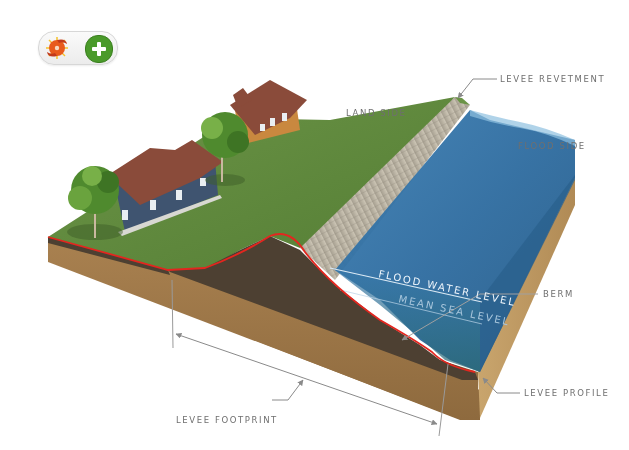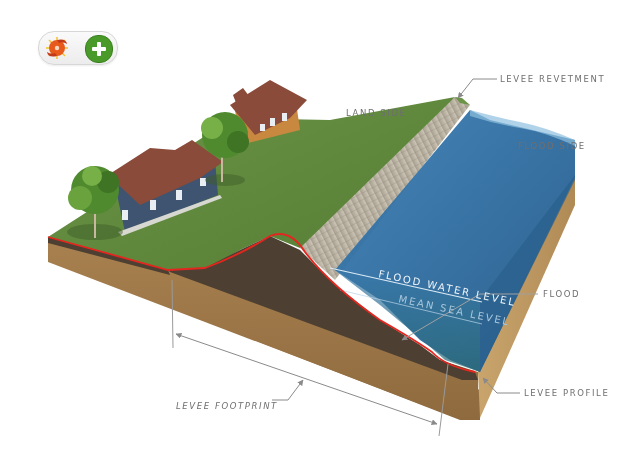--- a/index.html
+++ b/index.html
@@ -128,23 +128,23 @@
     <polyline points="272,400 288,400 303,380" fill="none" stroke="#8a8a8a" stroke-width="1" marker-end="url(#arrow)"></polyline>
 
     <text class="wlabel" x="378" y="277" fill="#eef5fb" transform="rotate(12 378 277)">FLOOD WATER LEVEL</text>
     <text class="wlabel" x="398" y="302" fill="#a8c6dc" transform="rotate(12 398 302)">MEAN SEA LEVEL</text>
   </svg>
 
   
   <div class="label" style="left:500px; top:74px;">LEVEE REVETMENT</div>
   <div class="label" style="left:330px; top:108px;padding-left:16px;">LAND SIDE</div>
   <div class="label" style="left:518px; top:114px;margin-top:27px;">FLOOD SIDE</div>
-  <div class="label" style="left:543px; top:289px;">FLOOD</div>
+  <div class="label" style="left:543px; top:289px;">BERM</div>
   <div class="label" style="left:524px; top:388px;">LEVEE PROFILE</div>
-  <div class="label" style="left:176px; top:401px;font-style:italic;">LEVEE FOOTPRINT</div>
+  <div class="label" style="left:176px; top:415px;">LEVEE FOOTPRINT</div>
 </div>
 
 <div class="toolbar">
   <div class="tb-btn tb-hurricane">
     <svg width="26" height="26" viewBox="0 0 26 26">
       <g stroke="#f5c22a" stroke-width="1.5">
         <line x1="13" y1="2" x2="13" y2="24"></line>
         <line x1="2" y1="13" x2="24" y2="13"></line>
         <line x1="5" y1="5" x2="21" y2="21"></line>
         <line x1="21" y1="5" x2="5" y2="21"></line>

